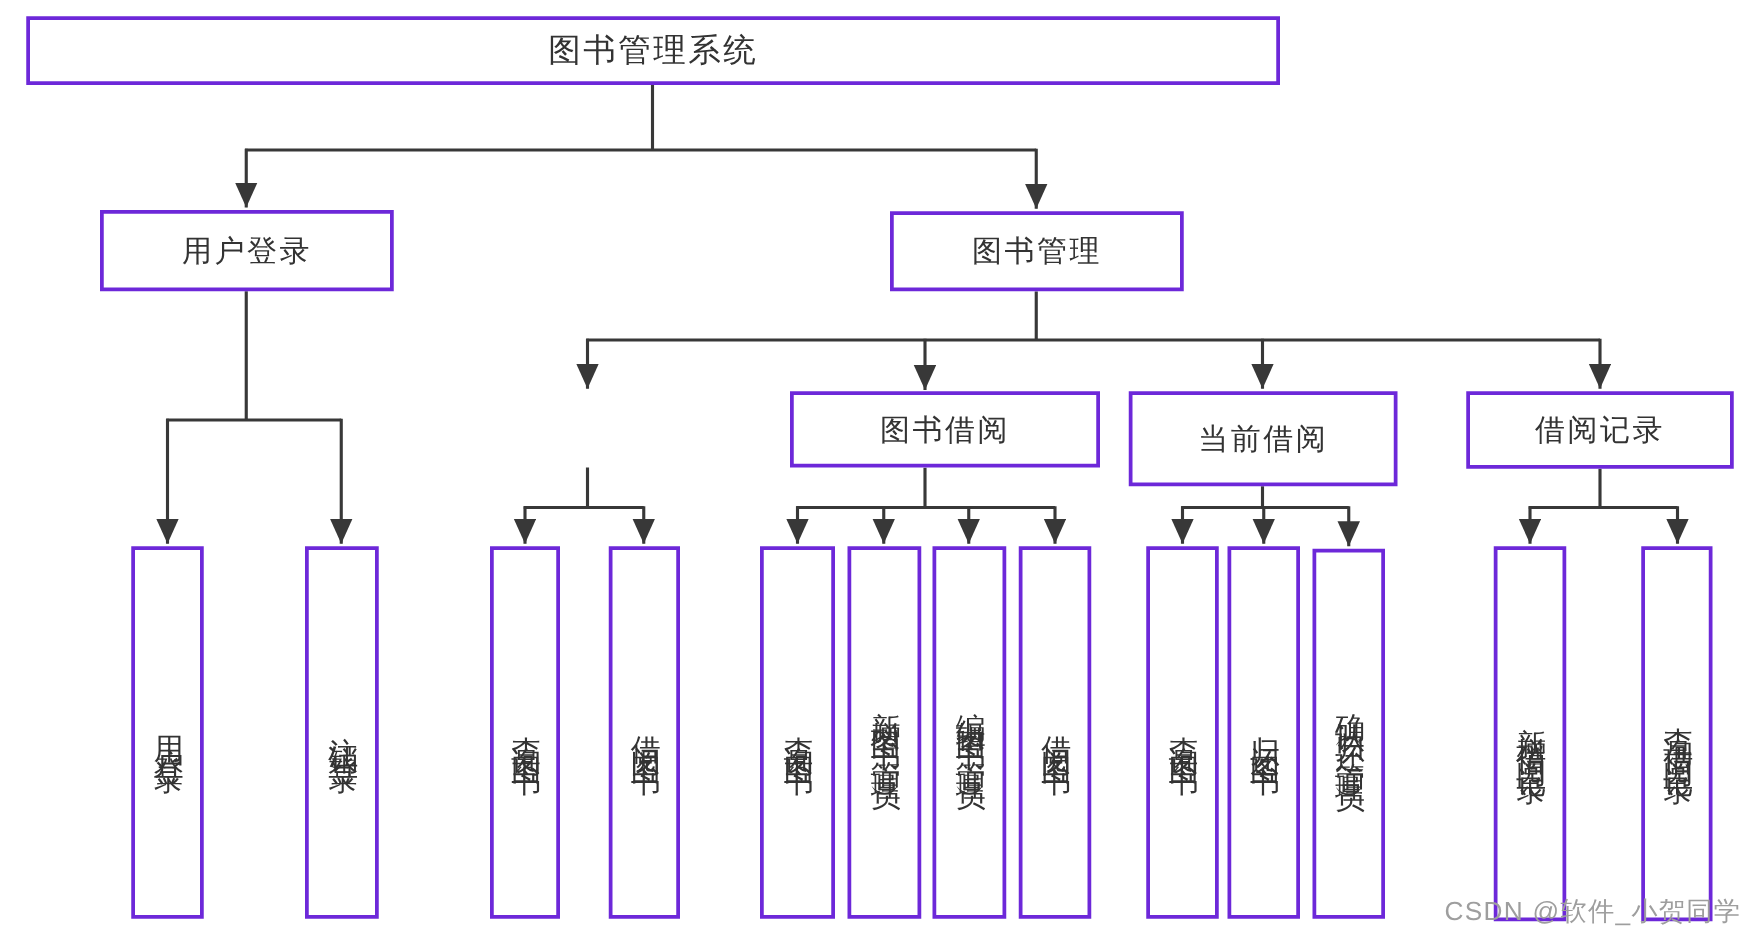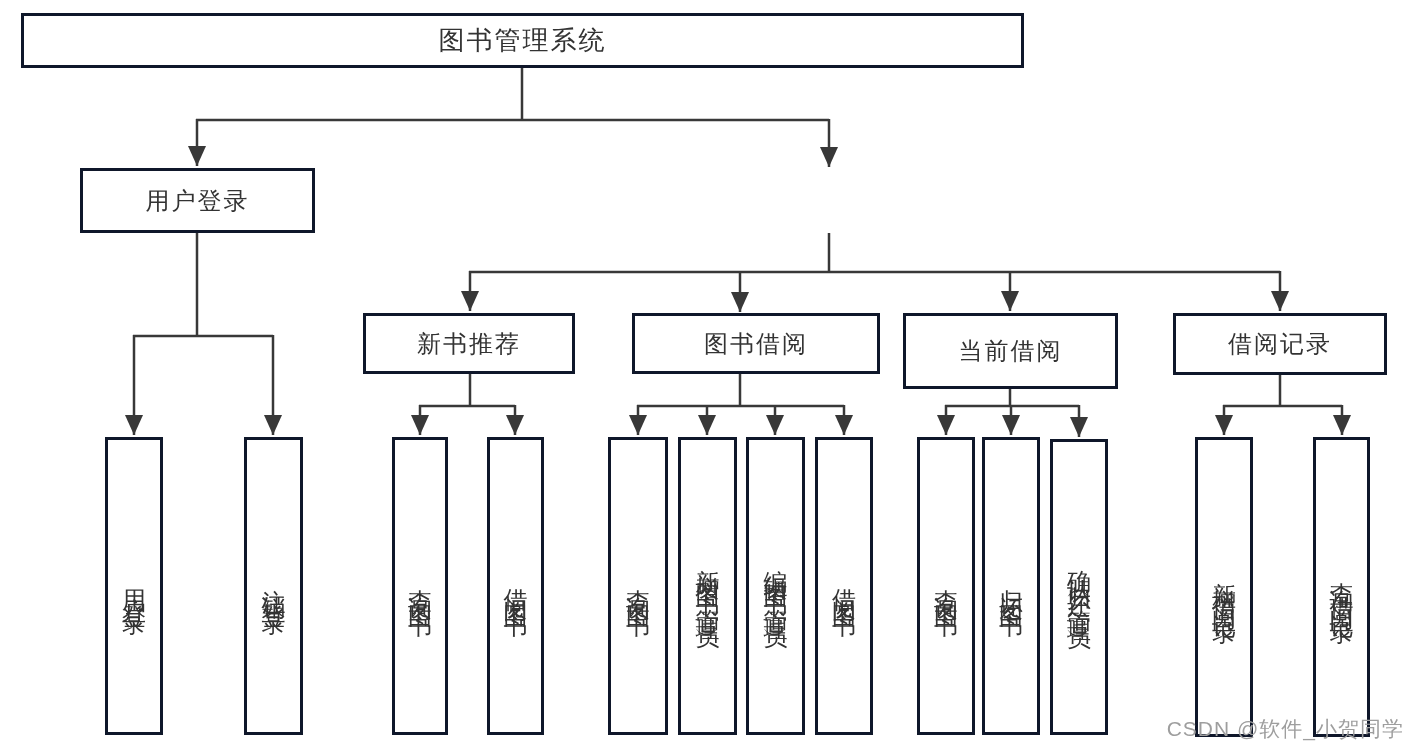--- a/index.html
+++ b/index.html
@@ -17,21 +17,21 @@
   svg.connectors {
     position: absolute;
     left: 0; top: 0;
     width: 1405px; height: 747px;
     pointer-events: none;
     z-index: 1;
   }
   .box {
     position: absolute;
     background: #ffffff;
-    border: 3px solid #0f172a;
+    border: 3px solid #6d28d9;
     box-sizing: border-box;
     display: flex;
     align-items: center;
     justify-content: center;
     color: #333333;
     z-index: 2;
   }
   .box.h .lbl {
     font-size: 24px;
     letter-spacing: 2px;
@@ -45,21 +45,21 @@
     writing-mode: vertical-rl;
     text-orientation: mixed;
     font-size: 24px;
     letter-spacing: 8px;
     line-height: 1;
     white-space: nowrap;
   }
   .watermark {
     position: absolute;
     top: 715px;
-    right: 1px;
+    right: 12px;
     font-size: 21px;
     color: #9e9e9e;
     z-index: 5;
     white-space: nowrap;
     letter-spacing: 1px;
   }
 </style>
 </head>
 <body>
 
@@ -120,24 +120,24 @@
     </g>
   </svg>
 
   <div class="box h root" style="left:21px;top:13px;width:1003px;height:55px">
     <span class="lbl">图书管理系统</span>
   </div>
 
   <div class="box h" style="left:80px;top:168px;width:235px;height:65px">
     <span class="lbl">用户登录</span>
   </div>
+  <div class="box h" style="left:712px;top:169px;width:235px;height:64px">
+    <span class="lbl">图书管理</span>
+  </div>
 
-  <div class="box h" style="left:363px;top:313px;width:212px;height:61px">
-    <span class="lbl">新书推荐</span>
-  </div>
   <div class="box h" style="left:632px;top:313px;width:248px;height:61px">
     <span class="lbl">图书借阅</span>
   </div>
   <div class="box h" style="left:903px;top:313px;width:215px;height:76px">
     <span class="lbl">当前借阅</span>
   </div>
   <div class="box h" style="left:1173px;top:313px;width:214px;height:62px">
     <span class="lbl">借阅记录</span>
   </div>
 

